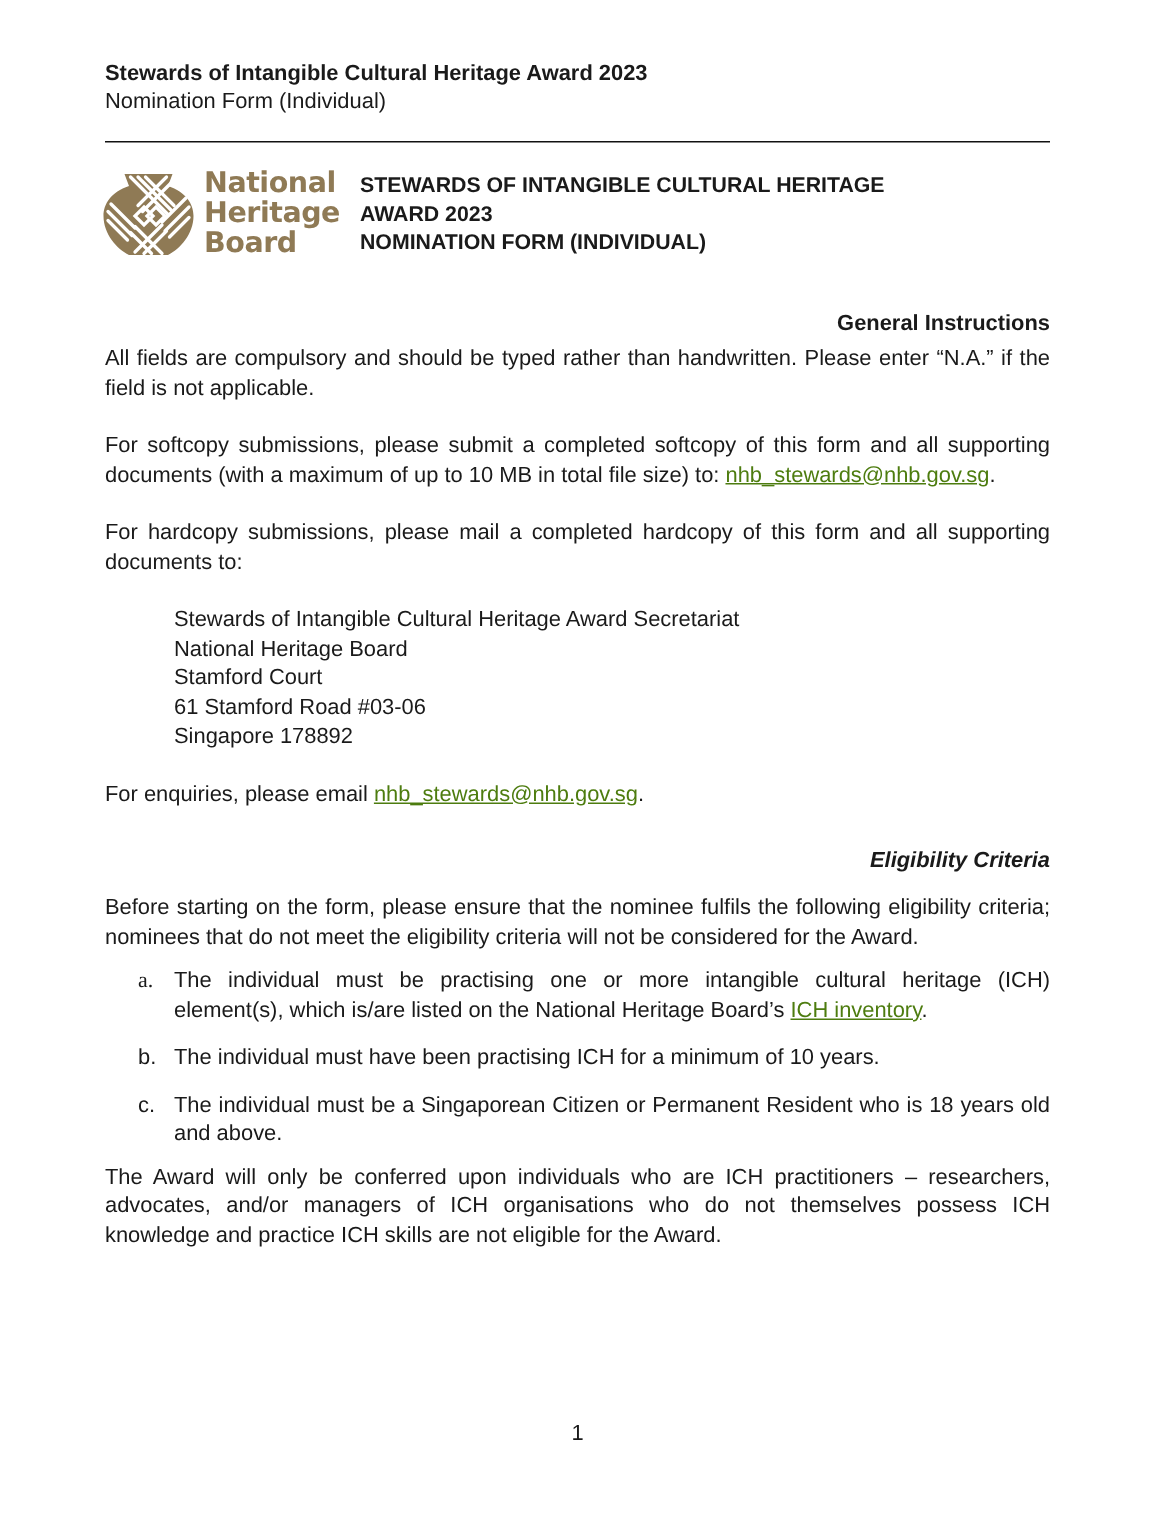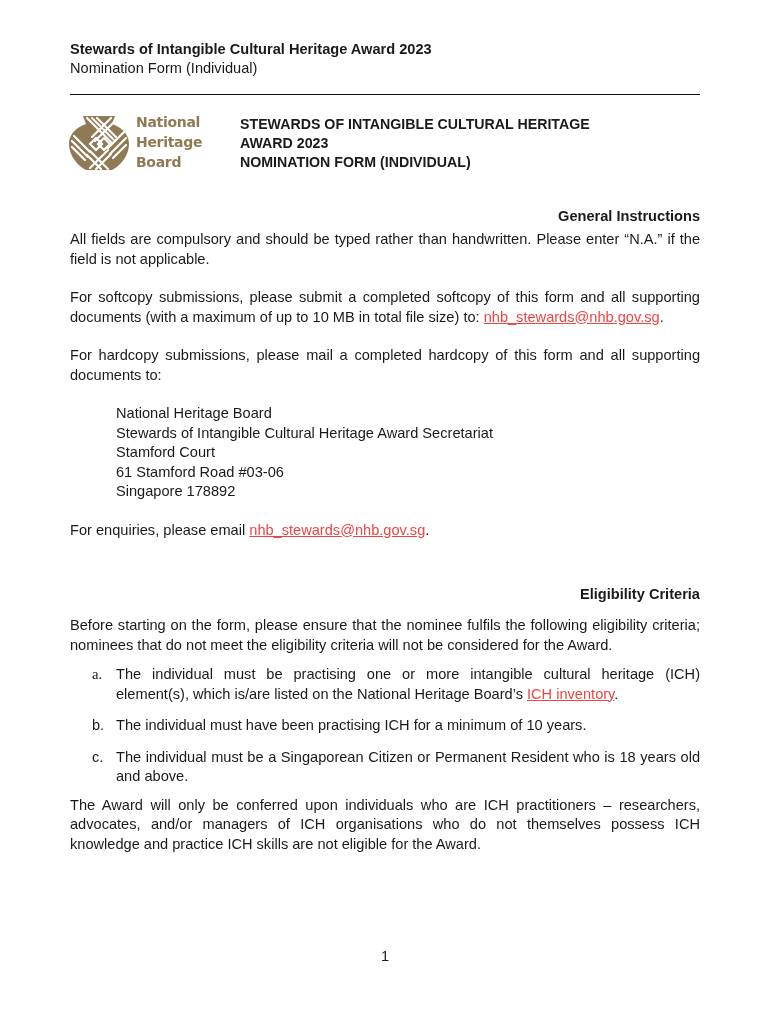--- a/index.html
+++ b/index.html
@@ -60,21 +60,21 @@
       width: 62px;
       height: 58px;
     }
     .logo-text {
       position: absolute;
       left: 68px;
       top: 0;
       color: #8f7a55;
       font-family: "DejaVu Sans", sans-serif;
       font-weight: bold;
-      font-size: 14px;
+      font-size: 19px;
       line-height: 20px;
       letter-spacing: -0.3px;
     }
     .masthead-title {
       position: absolute;
       left: 172px;
       top: 3px;
       font-weight: bold;
       font-size: 14.2px;
       line-height: 19px;
@@ -92,21 +92,21 @@
       line-height: 19px;
       margin: 0;
       text-align: right;
     }
     p {
       margin: 0;
       line-height: 19.5px;
       text-align: justify;
     }
     a.link {
-      color: #ef4444;
+      color: #4d7c0f;
       text-decoration: underline;
     }
     .address {
       margin-left: 46px;
       line-height: 19.5px;
     }
     .list-item {
       position: relative;
       padding-left: 46px;
       line-height: 19.5px;
@@ -182,30 +182,30 @@
 <div class="content">
   <h3 class="h">General Instructions</h3>
 
   <p style="margin-top:4px;">All fields are compulsory and should be typed rather than handwritten. Please enter “N.A.” if the field is not applicable.</p>
 
   <p style="margin-top:19px;"><span>For softcopy submissions, please submit a completed softcopy of this form and all supporting documents (with a maximum of up to 10 MB in total file size) to: </span><a class="link" href="#">nhb_stewards@nhb.gov.sg</a><span>.</span></p>
 
   <p style="margin-top:19px;">For hardcopy submissions, please mail a completed hardcopy of this form and all supporting documents to:</p>
 
   <div class="address" style="margin-top:19px;">
+    <div>Stewards of Intangible Cultural Heritage Award Secretariat</div>
     <div>National Heritage Board</div>
-    <div>Stewards of Intangible Cultural Heritage Award Secretariat</div>
     <div>Stamford Court</div>
     <div>61 Stamford Road #03-06</div>
     <div>Singapore 178892</div>
   </div>
 
   <p style="margin-top:19px;"><span>For enquiries, please email </span><a class="link" href="#">nhb_stewards@nhb.gov.sg</a><span>.</span></p>
 
-  <h3 class="h" style="margin-top:45px;">Eligibility Criteria</h3>
+  <h3 class="h" style="margin-top:25px;font-style:italic;">Eligibility Criteria</h3>
 
   <p style="margin-top:12px;">Before starting on the form, please ensure that the nominee fulfils the following eligibility criteria; nominees that do not meet the eligibility criteria will not be considered for the Award.</p>
 
   <div class="list-item" style="margin-top:10px;">
     <span class="list-marker serif">a.</span>
     <span>The individual must be practising one or more intangible cultural heritage (ICH) element(s), which is/are listed on the National Heritage Board’s </span><a class="link" href="#">ICH inventory</a><span>.</span>
   </div>
 
   <div class="list-item" style="margin-top:12px;">
     <span class="list-marker">b.</span>

